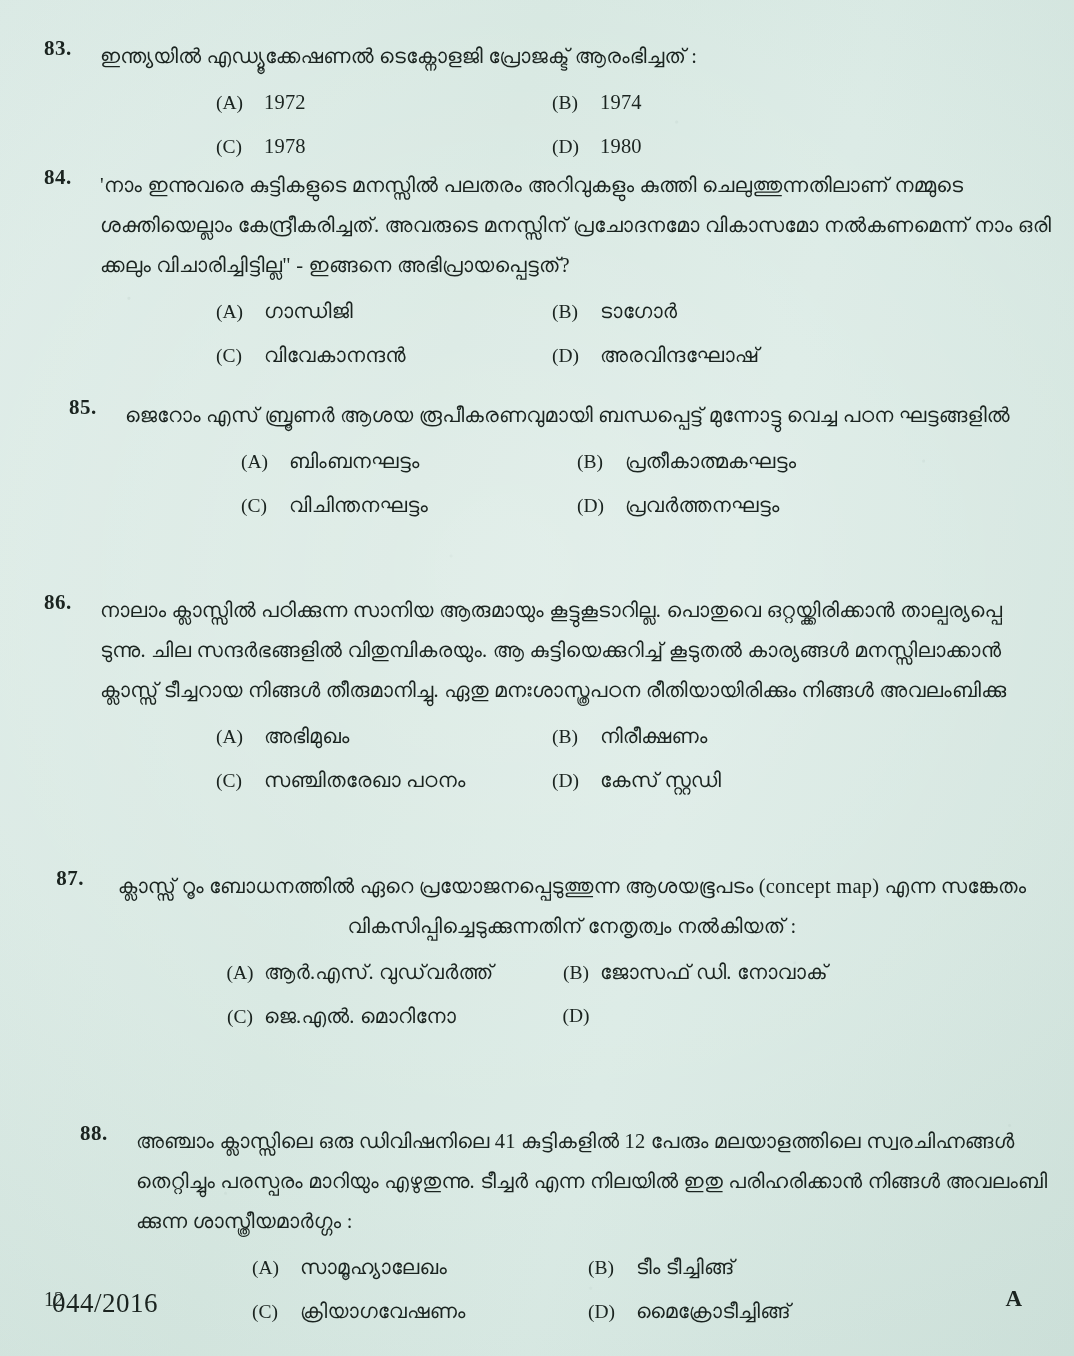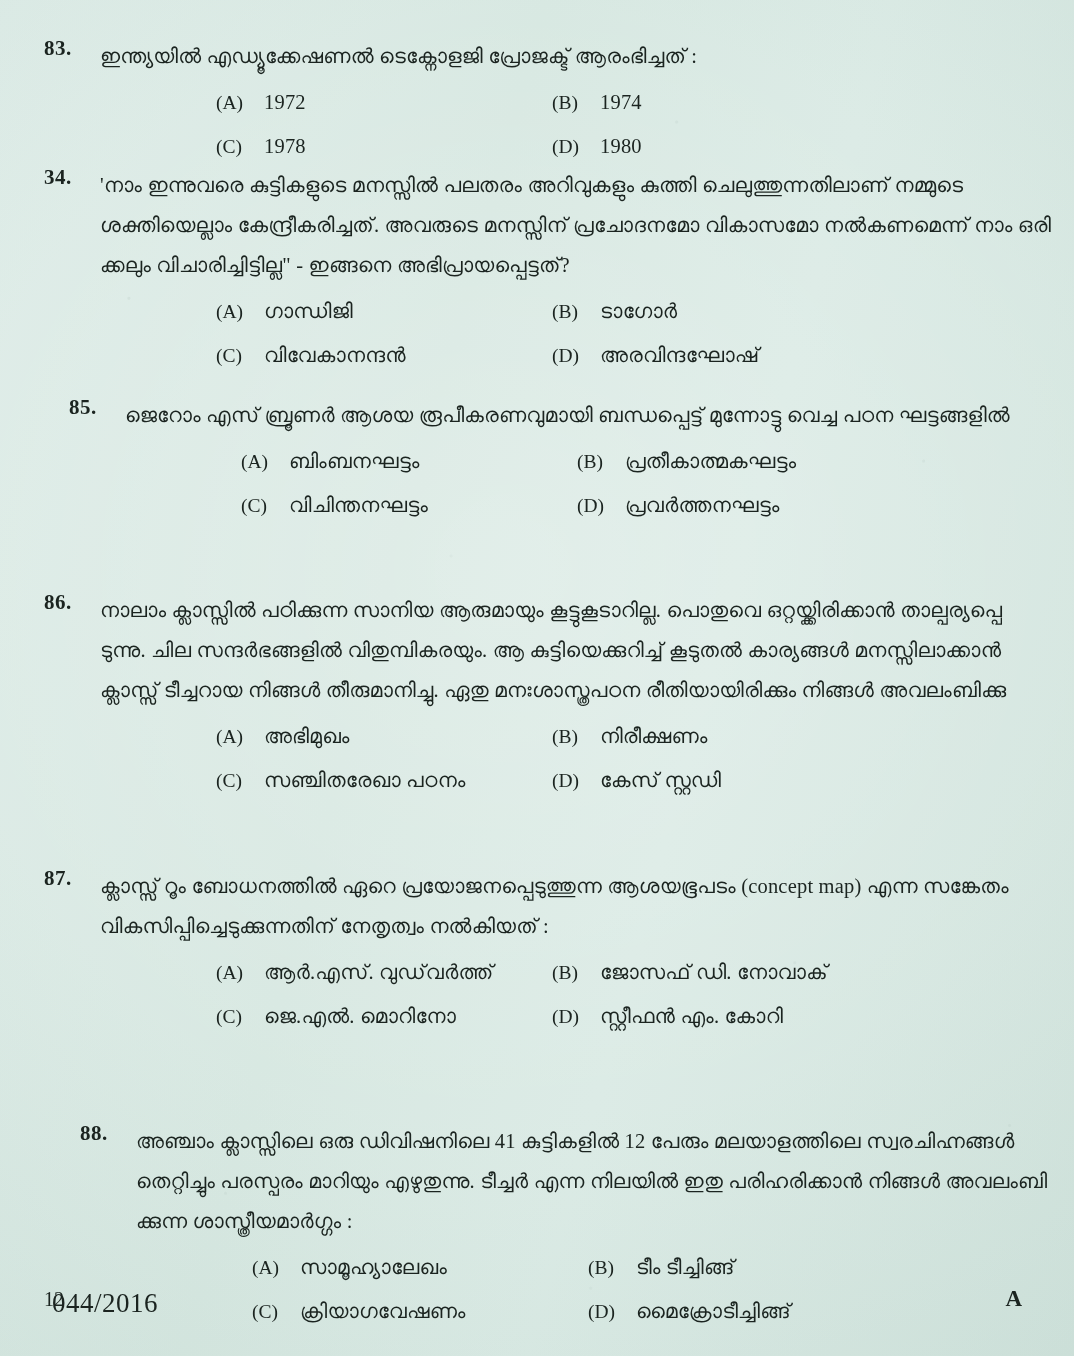--- a/index.html
+++ b/index.html
@@ -158,21 +158,21 @@
           <div class="opt right">
             <span class="optlabel">(D)</span>
             <span class="opttext">1980</span>
           </div>
         </div>
       </div>
     </div>
   </div>
 
   <div class="qblock" style="top:165px;">
-    <div class="qnum">34.</div>
+    <div class="qnum">84.</div>
     <div class="qbody">
       <div class="stem-line">'നാം ഇന്നുവരെ കുട്ടികളുടെ മനസ്സിൽ പലതരം അറിവുകളും കുത്തി ചെലുത്തുന്നതിലാണ് നമ്മുടെ</div>
       <div class="stem-line">ശക്തിയെല്ലാം കേന്ദ്രീകരിച്ചത്. അവരുടെ മനസ്സിന് പ്രചോദനമോ വികാസമോ നൽകണമെന്ന് നാം ഒരി</div>
       <div class="stem-line">ക്കലും വിചാരിച്ചിട്ടില്ല" - ഇങ്ങനെ  അഭിപ്രായപ്പെട്ടത്?</div>
       <div class="options">
         <div class="optrow">
           <div class="opt left">
             <span class="optlabel">(A)</span>
             <span class="opttext">ഗാന്ധിജി</span>
           </div>
@@ -248,21 +248,21 @@
           </div>
           <div class="opt right">
             <span class="optlabel">(D)</span>
             <span class="opttext">കേസ് സ്റ്റഡി</span>
           </div>
         </div>
       </div>
     </div>
   </div>
 
-  <div class="qblock" style="top:866px;">
+  <div class="qblock" style="top:866px;text-align:center;">
     <div class="qnum">87.</div>
     <div class="qbody">
       <div class="stem-line">ക്ലാസ്സ് റൂം ബോധനത്തിൽ ഏറെ പ്രയോജനപ്പെടുത്തുന്ന ആശയഭൂപടം (concept map) എന്ന സങ്കേതം</div>
       <div class="stem-line">വികസിപ്പിച്ചെടുക്കുന്നതിന് നേതൃത്വം നൽകിയത് :</div>
       <div class="options">
         <div class="optrow">
           <div class="opt left">
             <span class="optlabel">(A)</span>
             <span class="opttext">ആർ.എസ്. വുഡ്‌വർത്ത്</span>
           </div>
@@ -271,21 +271,20 @@
             <span class="opttext">ജോസഫ് ഡി. നോവാക്</span>
           </div>
         </div>
         <div class="optrow">
           <div class="opt left">
             <span class="optlabel">(C)</span>
             <span class="opttext">ജെ.എൽ. മൊറിനോ</span>
           </div>
           <div class="opt right">
             <span class="optlabel">(D)</span>
-            <span class="opttext">സ്റ്റീഫൻ എം. കോറി</span>
           </div>
         </div>
       </div>
     </div>
   </div>
 
   <div class="qblock" style="top:1121px;margin-left:36px;">
     <div class="qnum">88.</div>
     <div class="qbody">
       <div class="stem-line">അഞ്ചാം ക്ലാസ്സിലെ ഒരു ഡിവിഷനിലെ 41 കുട്ടികളിൽ 12 പേരും മലയാളത്തിലെ സ്വരചിഹ്നങ്ങൾ</div>

